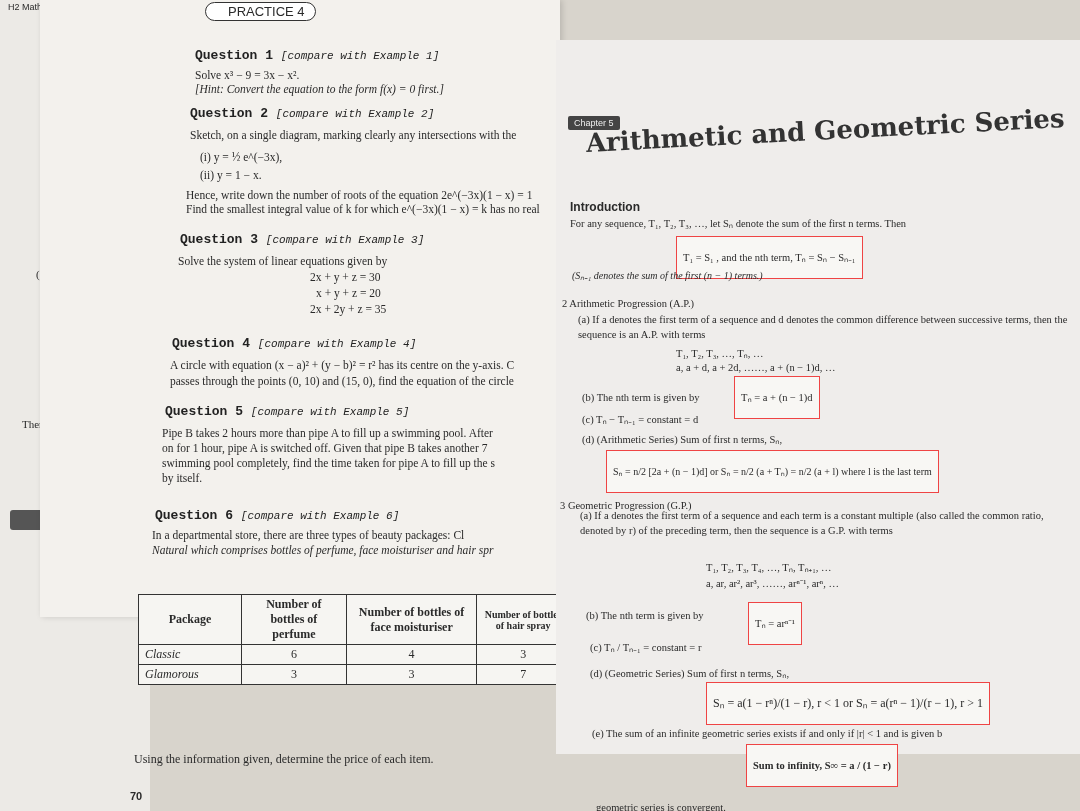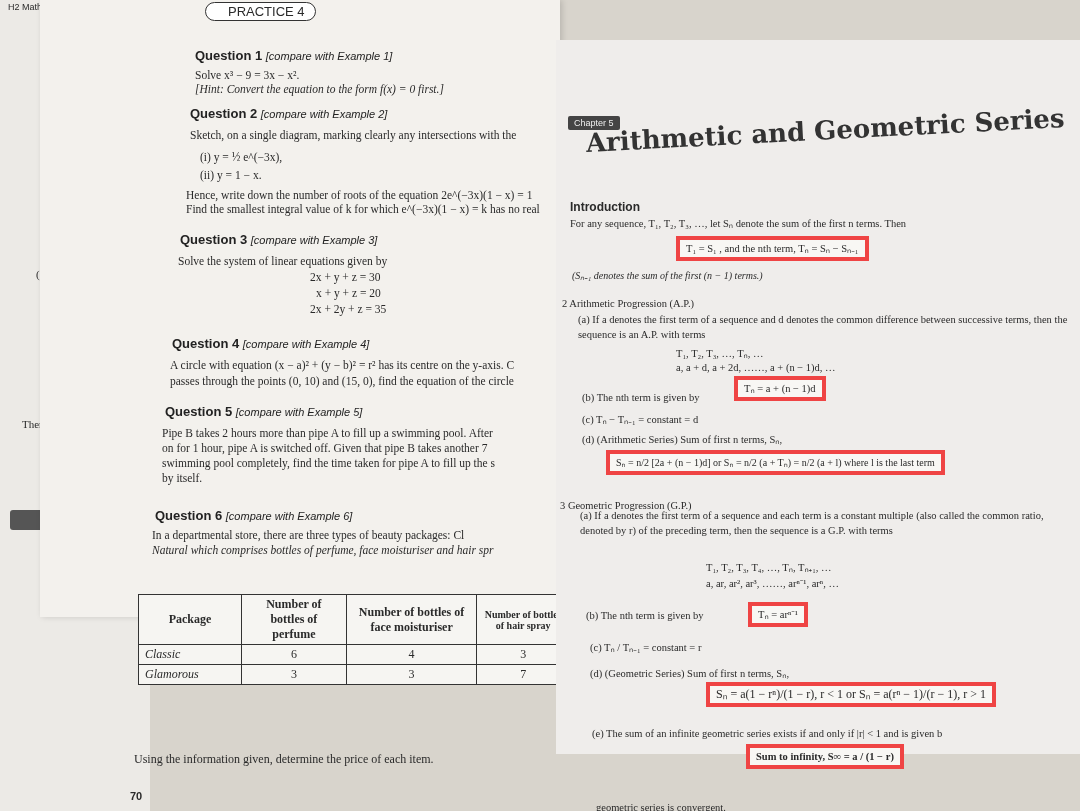--- a/index.html
+++ b/index.html
@@ -6,25 +6,25 @@
   body{width:1080px;height:811px;overflow:hidden;background:#d8d4cc;font-family:"Liberation Serif",serif;color:#2a2a2a;position:relative;}
   .page{position:absolute;}
   
   #p-left{left:0;top:0;width:150px;height:811px;background:#eceae6;}
   #p-mid{left:40px;top:0;width:520px;height:617px;background:#f3f1ed;box-shadow:2px 0 6px rgba(0,0,0,.15);}
   #p-right{left:556px;top:0;width:524px;height:714px;background:#efedeb;margin-top:40px;}
   .abs{position:absolute;white-space:nowrap;}
   .sans{font-family:"Liberation Sans",sans-serif;}
   .small{font-size:11px;}
   .tiny{font-size:9px;}
-  .qh{font-family:Liberation Sans, sans-serif;font-size:13px;font-weight:bold;color:#222;}
+  .qh{font-family:Liberation Mono, monospace;font-size:13px;font-weight:bold;color:#222;}
   .qh i{font-weight:normal;font-style:italic;font-size:11px;}
   .body{font-size:11.5px;line-height:15px;}
   .tab{background:#fff;border:1px solid #777;font-family:"Liberation Sans",sans-serif;font-weight:bold;font-size:13px;padding:2px 10px;}
-  .box{border:4px solid #ef4444;padding:1px 6px;background:#f8f7f4;}
+  .box{border:1px solid #ef4444;padding:13px 6px;background:#f8f7f4;}
   table.pk{border-collapse:collapse;font-size:12px;}
   table.pk td, table.pk th{border:1px solid #333;padding:2px 6px;text-align:center;}
   table.pk th{font-weight:bold;}
   table.pk td.l{text-align:left;font-style:italic;}
   .title{font-family:"DejaVu Serif",serif;font-weight:bold;font-size:26px;color:#333;transform:rotate(-3deg);transform-origin:left;}
   .chap{background:#444;color:#eee;font-family:"Liberation Sans",sans-serif;font-size:9px;padding:2px 6px;border-radius:2px;}
 </style>
 </head>
 <body>
 

